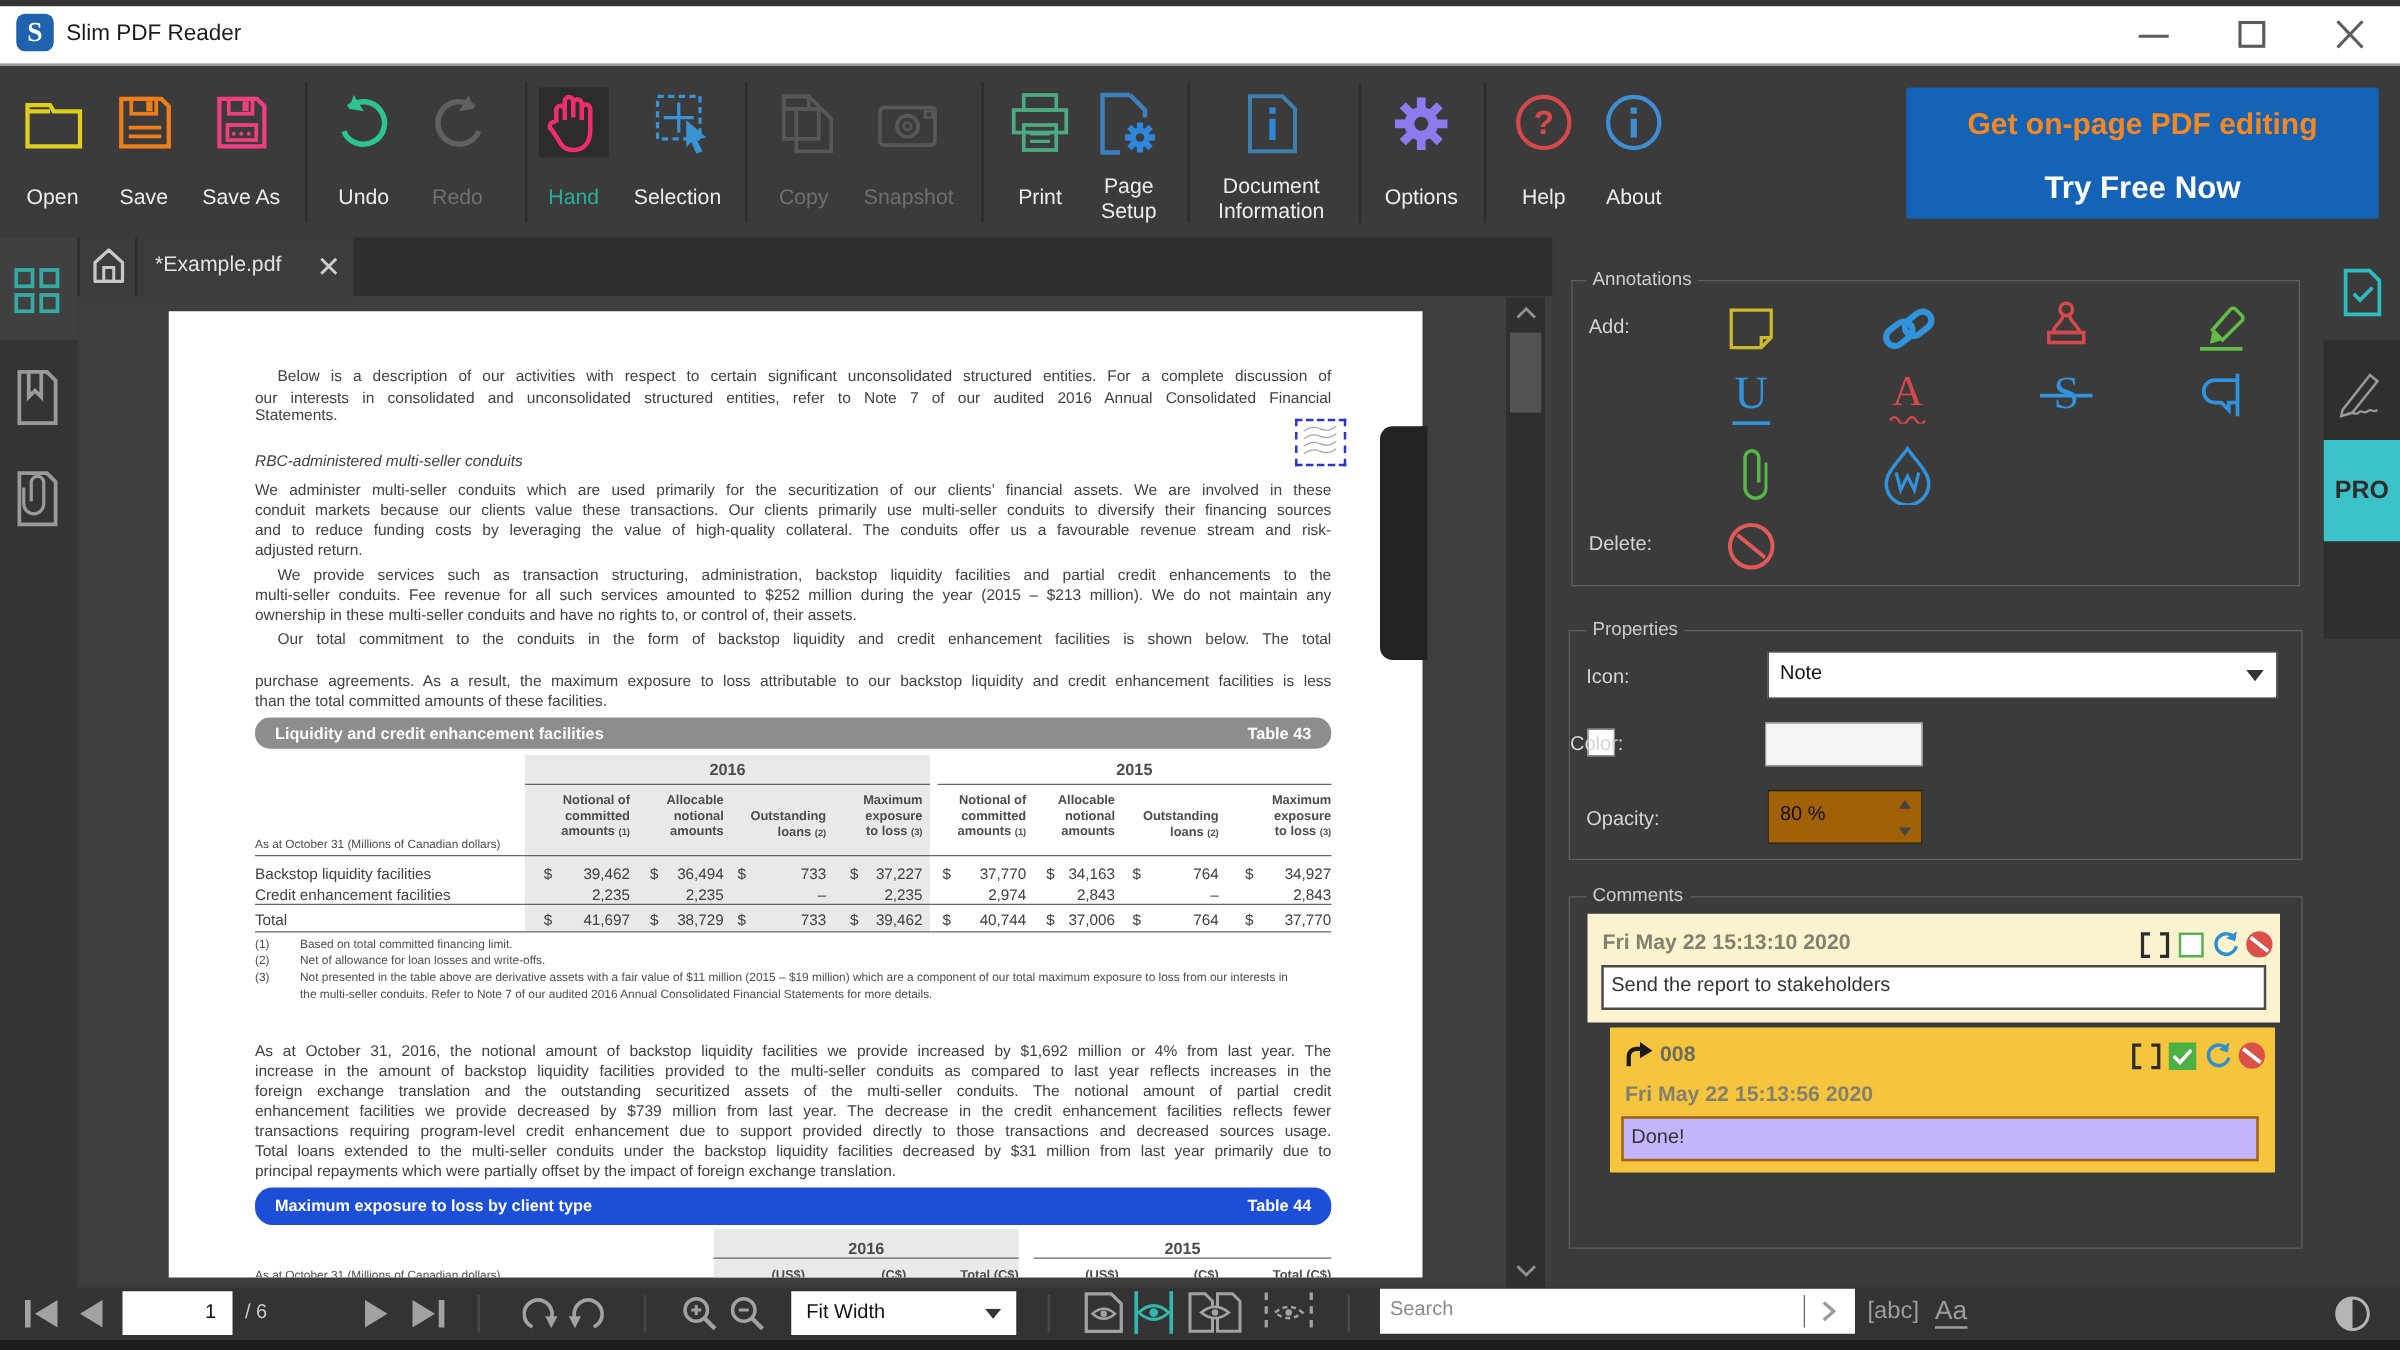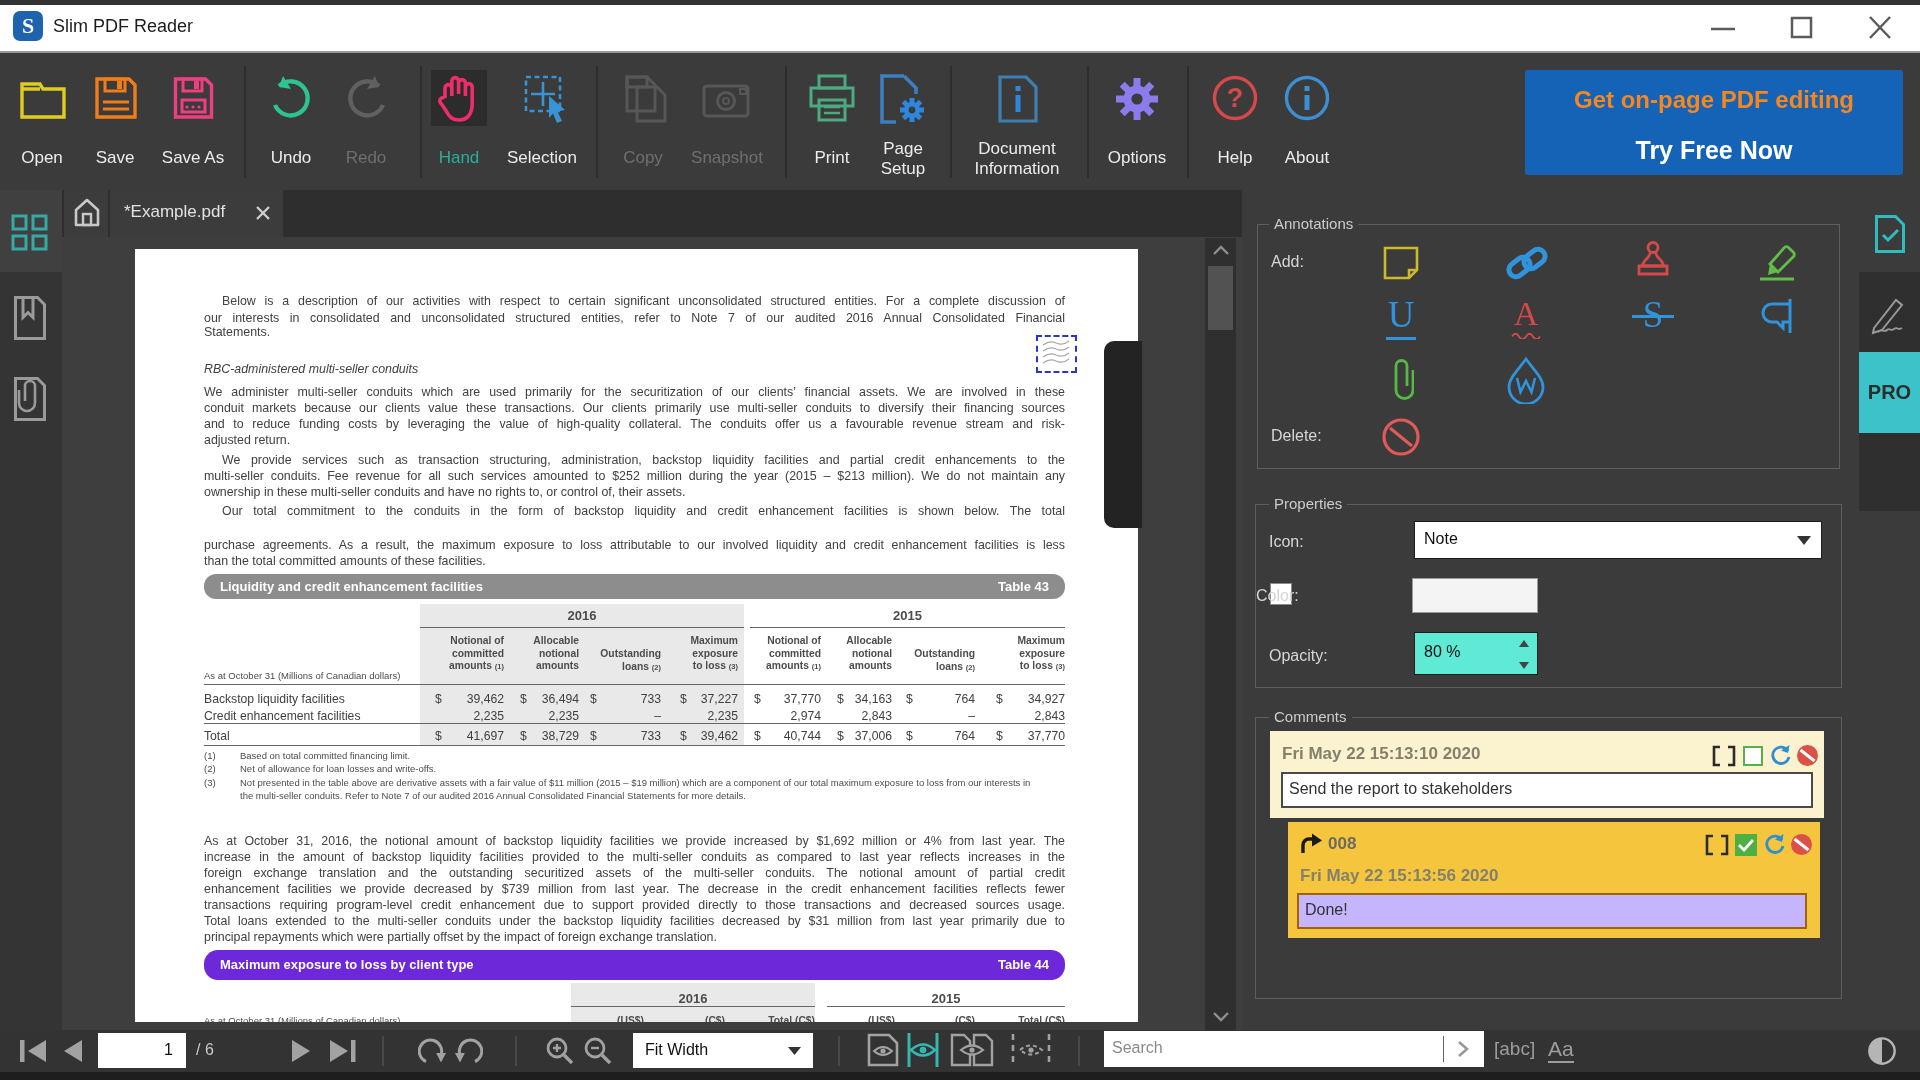--- a/index.html
+++ b/index.html
@@ -225,21 +225,21 @@
       </svg>
     </div>
     <div class="dl j" style="top:152px">conduit markets because our clients value these transactions. Our clients primarily use multi-seller conduits to diversify their financing sources</div>
     <div class="dl j" style="top:136px">We administer multi-seller conduits which are used primarily for the securitization of our clients’ financial assets. We are involved in these</div>
     <div class="dl j" style="top:168px">and to reduce funding costs by leveraging the value of high-quality collateral. The conduits offer us a favourable revenue stream and risk-</div>
     <div class="dl" style="top:184px">adjusted return.</div>
     <div class="dl j" style="top:204px;text-indent:18px">We provide services such as transaction structuring, administration, backstop liquidity facilities and partial credit enhancements to the</div>
     <div class="dl j" style="top:220px">multi-seller conduits. Fee revenue for all such services amounted to $252 million during the year (2015 – $213 million). We do not maintain any</div>
     <div class="dl" style="top:236px">ownership in these multi-seller conduits and have no rights to, or control of, their assets.</div>
     <div class="dl j" style="top:255px;text-indent:18px">Our total commitment to the conduits in the form of backstop liquidity and credit enhancement facilities is shown below. The total</div>
-    <div class="dl j" style="top:289px">purchase agreements. As a result, the maximum exposure to loss attributable to our involved liquidity and credit enhancement facilities is less</div>
+    <div class="dl j" style="top:289px">purchase agreements. As a result, the maximum exposure to loss attributable to our backstop liquidity and credit enhancement facilities is less</div>
     <div class="dl" style="top:305px">than the total committed amounts of these facilities.</div>
 
     <div class="abs" style="left:69px;top:325px;width:861px;height:25px;background:#8d8d8d;border-radius:12px;color:#fff;font-weight:bold;font-size:13px">
       <span style="position:absolute;left:16px;top:5px">Liquidity and credit enhancement facilities</span>
       <span style="position:absolute;right:16px;top:5px">Table 43</span>
     </div>
     <div class="abs" style="left:285px;top:355px;width:324px;height:141px;background:#e9e9e9"></div>
     <div class="abs" style="left:285px;top:359px;width:324px;text-align:center;font-weight:bold;font-size:13px;color:#4c4c4c">2016</div>
     <div class="abs" style="left:615px;top:359px;width:315px;text-align:center;font-weight:bold;font-size:13px;color:#4c4c4c">2015</div>
     <div class="abs" style="left:285px;top:378px;width:324px;height:1px;background:#666"></div>
@@ -313,21 +313,21 @@
     <div class="ftn" style="top:527px"><span>(3)</span>Not presented in the table above are derivative assets with a fair value of $11 million (2015 – $19 million) which are a component of our total maximum exposure to loss from our interests in<br>the multi-seller conduits. Refer to Note 7 of our audited 2016 Annual Consolidated Financial Statements for more details.</div>
 
     <div class="dl j" style="top:585px">As at October 31, 2016, the notional amount of backstop liquidity facilities we provide increased by $1,692 million or 4% from last year. The</div>
     <div class="dl j" style="top:601px">increase in the amount of backstop liquidity facilities provided to the multi-seller conduits as compared to last year reflects increases in the</div>
     <div class="dl j" style="top:617px">foreign exchange translation and the outstanding securitized assets of the multi-seller conduits. The notional amount of partial credit</div>
     <div class="dl j" style="top:633px">enhancement facilities we provide decreased by $739 million from last year. The decrease in the credit enhancement facilities reflects fewer</div>
     <div class="dl j" style="top:649px">transactions requiring program-level credit enhancement due to support provided directly to those transactions and decreased sources usage.</div>
     <div class="dl j" style="top:665px">Total loans extended to the multi-seller conduits under the backstop liquidity facilities decreased by $31 million from last year primarily due to</div>
     <div class="dl" style="top:681px">principal repayments which were partially offset by the impact of foreign exchange translation.</div>
 
-    <div class="abs" style="left:69px;top:701px;width:861px;height:30px;background:#6d28d9;border-radius:14px;color:#fff;font-weight:bold;font-size:13px">
+    <div class="abs" style="left:69px;top:701px;width:861px;height:30px;background:#1d4ed8;border-radius:14px;color:#fff;font-weight:bold;font-size:13px">
       <span style="position:absolute;left:16px;top:7px">Maximum exposure to loss by client type</span>
       <span style="position:absolute;right:16px;top:7px">Table 44</span>
     </div>
     <div class="abs" style="left:436px;top:734px;width:244px;height:39px;background:#e9e9e9"></div>
     <div class="abs" style="left:436px;top:742px;width:244px;text-align:center;font-weight:bold;font-size:13px;color:#4c4c4c">2016</div>
     <div class="abs" style="left:692px;top:742px;width:238px;text-align:center;font-weight:bold;font-size:13px;color:#4c4c4c">2015</div>
     <div class="abs" style="left:436px;top:757px;width:244px;height:1px;background:#666"></div>
     <div class="abs" style="left:692px;top:757px;width:238px;height:1px;background:#666"></div>
     <div class="abs" style="left:69px;top:766px;font-size:9.5px;color:#4c4c4c">As at October 31 (Millions of Canadian dollars)</div>
     <div class="abs colh" style="left:436px;top:766px;width:73px">(US$)</div>
@@ -417,21 +417,21 @@
   <div class="abs" style="left:1414px;top:521px;width:408px;height:38px;background:#ffffff;border:1px solid #1c1c1c">
     <div style="position:absolute;left:9px;top:8px;font-size:16px;color:#111">Note</div>
     <svg style="position:absolute;right:10px;top:14px" width="14" height="10">
         <path d="M0 0 L14 0 L7 9 Z" fill="#333"></path>
       </svg>
   </div>
   <div class="abs" style="left:1270px;top:583px;width:22px;height:22px;background:#ffffff;border:1px solid #8a8a8a"></div>
   <div class="ptxt" style="left:1256px;top:587px">Color:</div>
   <div class="abs" style="left:1412px;top:578px;width:126px;height:35px;background:#f4f4f4;border:1px solid #9a9a9a"></div>
   <div class="ptxt" style="left:1269px;top:647px">Opacity:</div>
-  <div class="abs" style="left:1414px;top:632px;width:124px;height:43px;background:#5eead4;border:1px solid #1c1c1c">
+  <div class="abs" style="left:1414px;top:632px;width:124px;height:43px;background:#a16207;border:1px solid #1c1c1c">
     <div style="position:absolute;left:9px;top:10px;font-size:16px;color:#111">80 %</div>
     <svg style="position:absolute;right:8px;top:7px" width="10" height="29">
       <path d="M5 0 L10 7 L0 7 Z" fill="#444"></path>
       <path d="M5 29 L10 22 L0 22 Z" fill="#444"></path>
     </svg>
   </div>
 
   <div class="grp" style="left:1255px;top:717px;width:587px;height:282px"></div>
   <div class="grplbl" style="left:1269px;top:708px">Comments</div>
 

